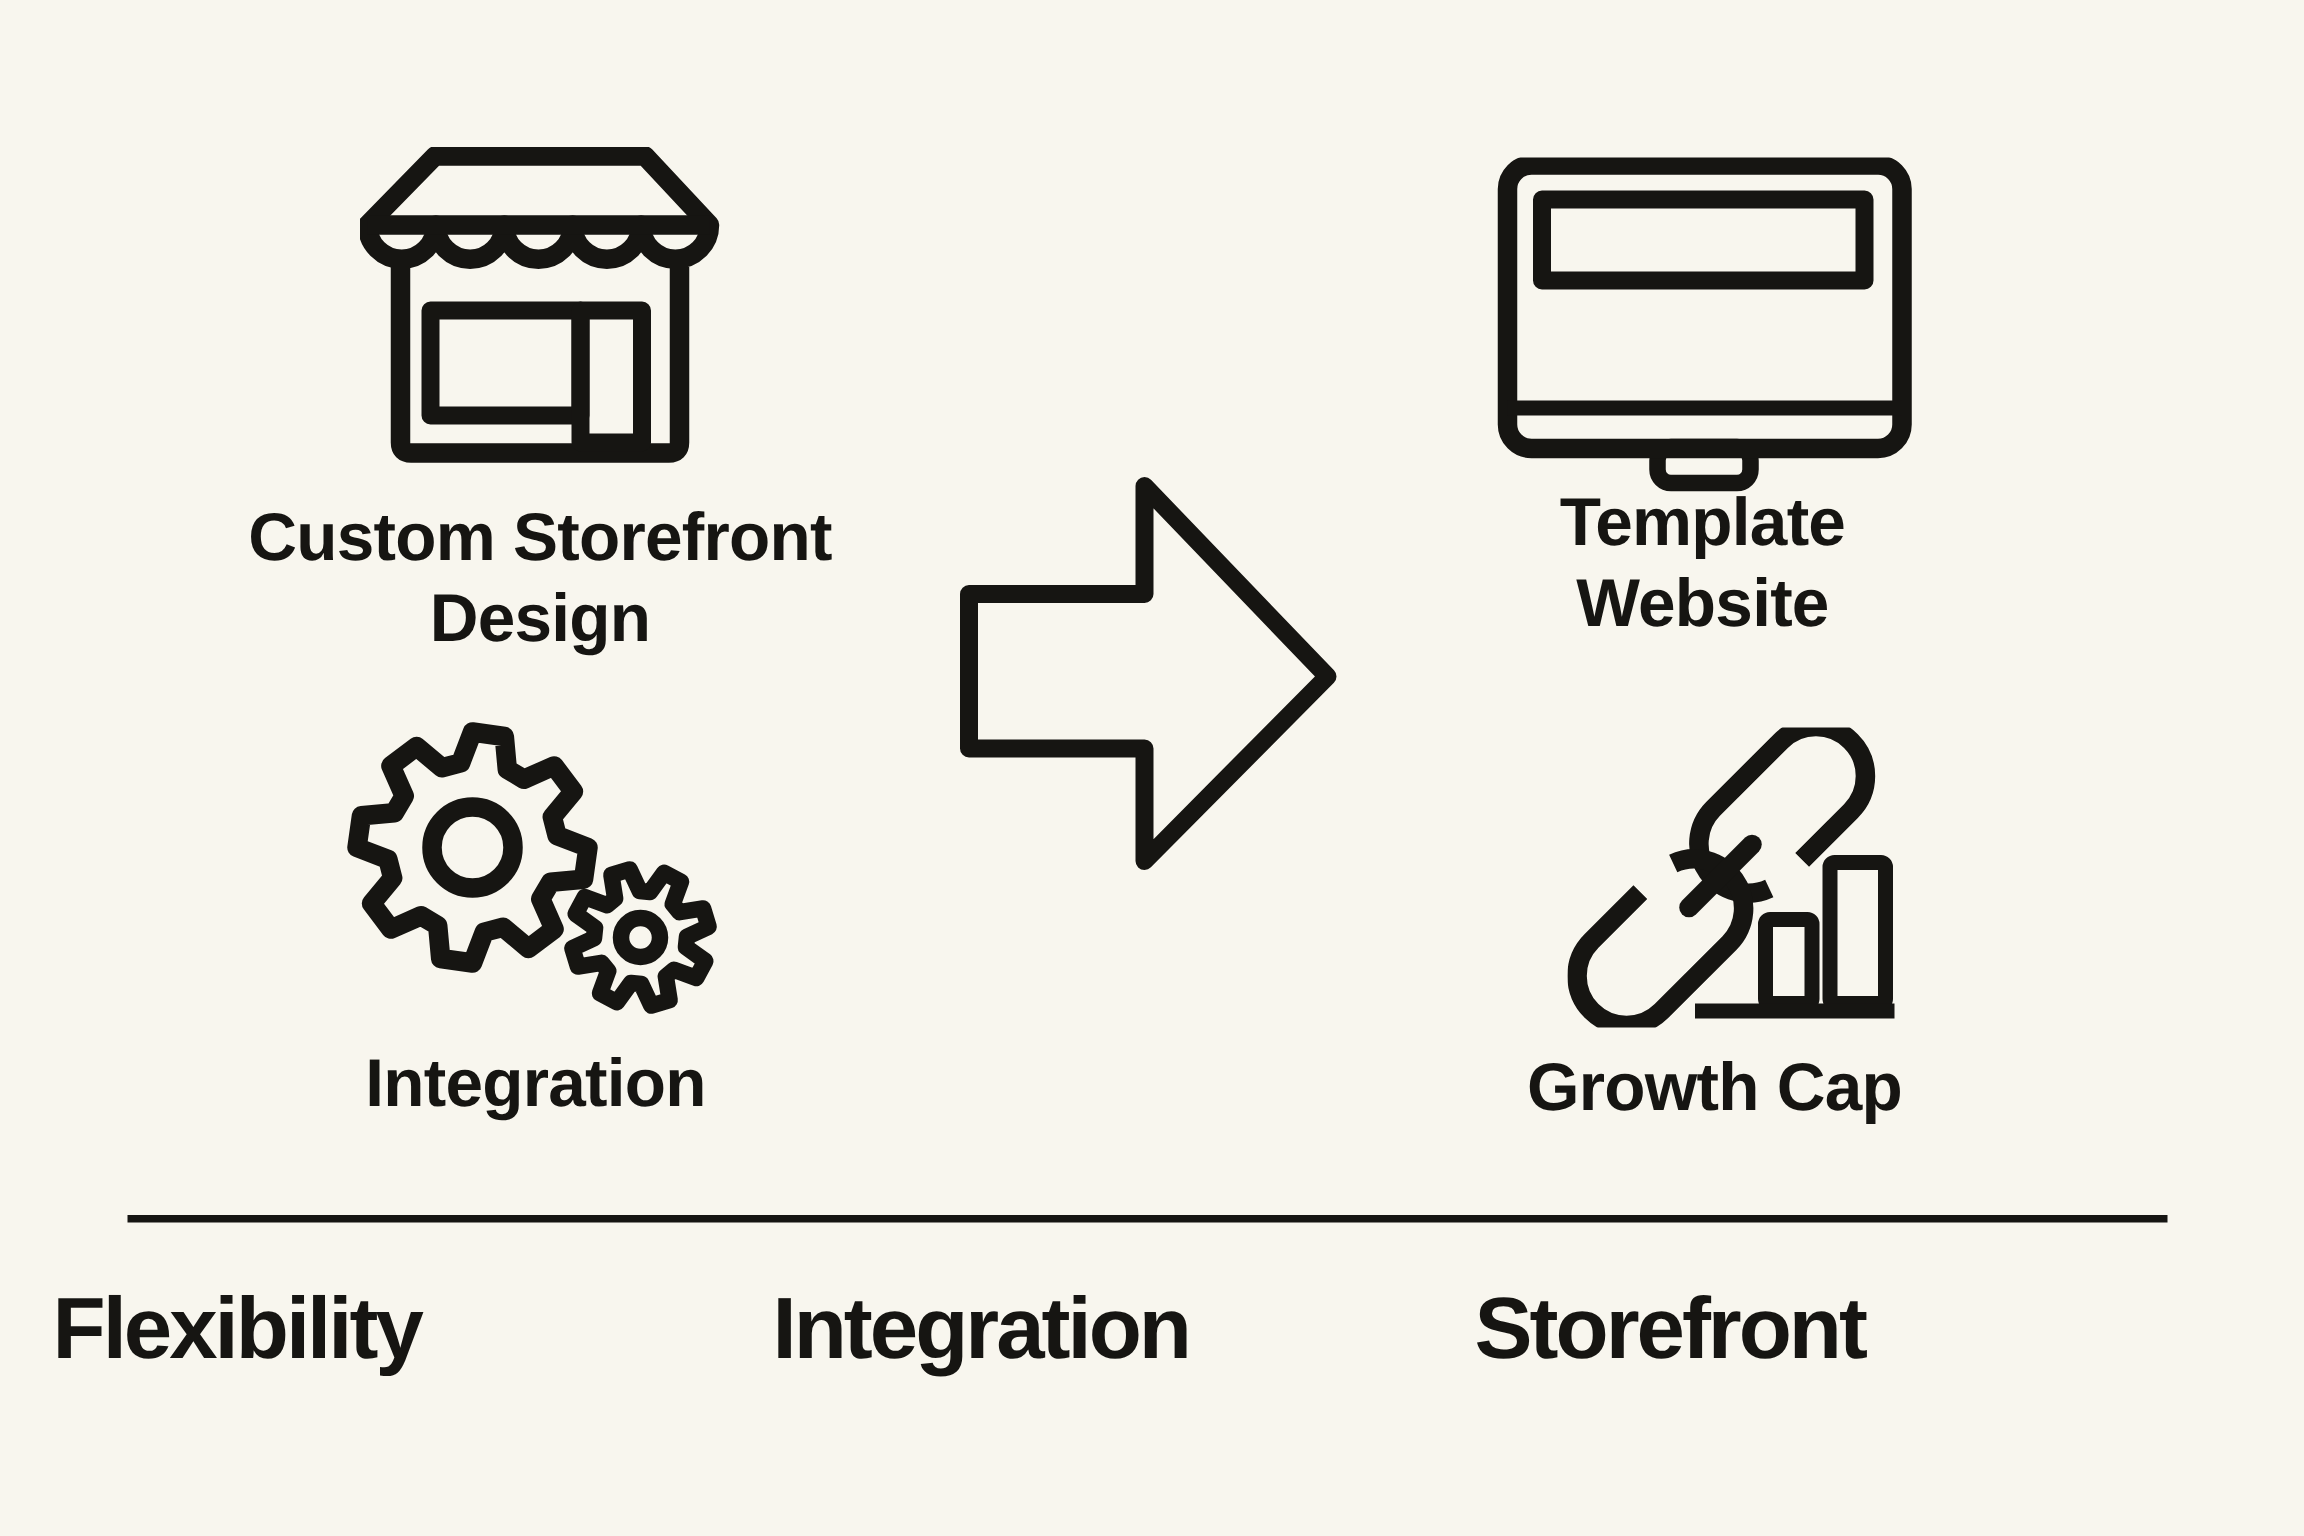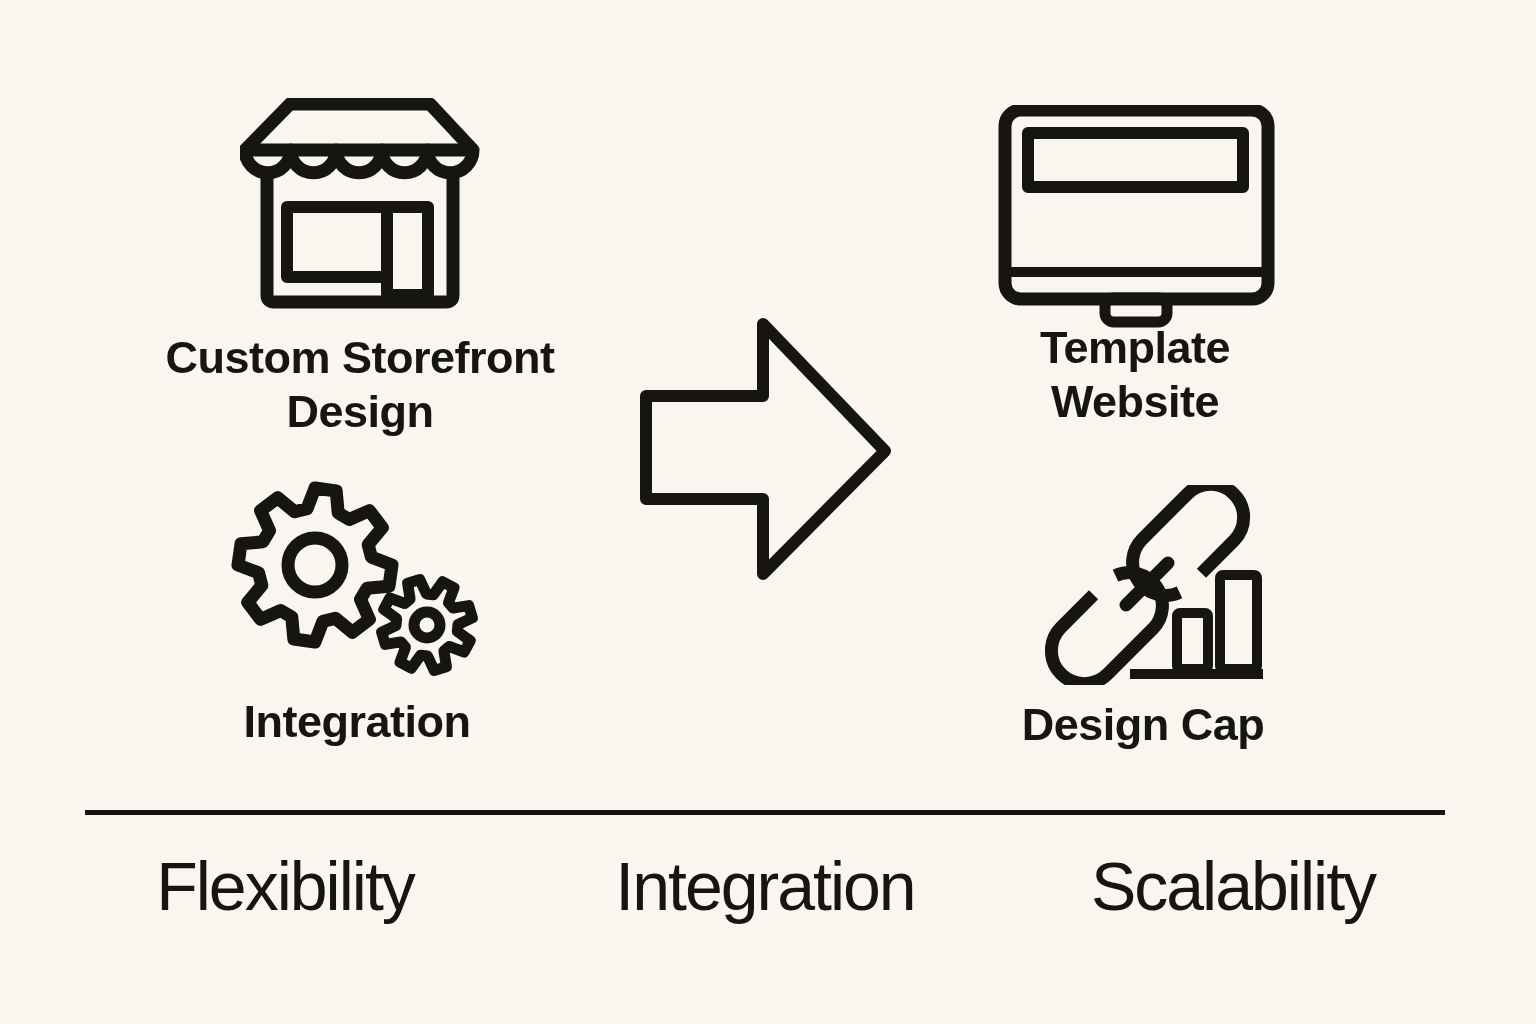--- a/index.html
+++ b/index.html
@@ -13,22 +13,22 @@
   .s11 { stroke-width:11; stroke-linejoin:round; }
   .s10 { stroke-width:10; stroke-linejoin:round; }
   .cap-round { stroke-linecap:round; }
   .arrow-fill { fill:var(--ink); stroke:var(--ink); stroke-width:12; stroke-linejoin:round; }
   .caption {
     position:absolute; width:500px; text-align:center;
     font-weight:700; font-size:45px; line-height:54px; letter-spacing:-0.5px;
     color:var(--ink); white-space:pre-line;
   }
   .footer-word {
-    position:absolute; width:500px; text-align:center;
-    font-weight:400; font-size:68px; line-height:90px; letter-spacing:-2px;
+    position:absolute; width:500px; text-align:left;
+    font-weight:700; font-size:58px; line-height:90px; letter-spacing:-2px;
     color:var(--ink); white-space:nowrap;
   }
   .divider { position:absolute; background:var(--ink); }
 </style>
 </head>
 <body>
 
 <div class="canvas">
 
   <svg class="icon" style="left:240px; top:98px;" width="240" height="215" viewBox="0 0 240 215">
@@ -72,21 +72,21 @@
 
   <svg class="icon" style="left:1045px; top:485px;" width="230" height="200" viewBox="0 0 230 200">
     <path class="s13" transform="translate(143,55) rotate(-45)" d="M-14,33 L32,33 A33,33 0 0 0 32,-33 L-32,-33 A33,33 0 0 0 -43,31"></path>
     <path class="s13" transform="translate(62,143) rotate(-45)" d="M14,-33 L-32,-33 A33,33 0 0 0 -32,33 L32,33 A33,33 0 0 0 43,-31"></path>
     <path class="s13 cap-round" d="M123,78 L81,120"></path>
     <rect class="s10" x="132" y="128" width="31" height="56" rx="3"></rect>
     <rect class="s10" x="175" y="90" width="37" height="94" rx="3"></rect>
     <path class="s10" d="M85,189 L218,189"></path>
   </svg>
 
-  <div class="caption" style="left:893px; top:698px;">Design Cap</div>
+  <div class="caption" style="left:893px; top:698px;">Growth Cap</div>
 
   <div class="divider" style="left:85px; top:810px; width:1360px; height:5px;"></div>
 
   <div class="footer-word" style="left:35px; top:841px;">Flexibility</div>
   <div class="footer-word" style="left:515px; top:841px;">Integration</div>
-  <div class="footer-word" style="left:983px; top:841px;">Scalability</div>
+  <div class="footer-word" style="left:983px; top:841px;">Storefront</div>
 
 </div>
 
 </body></html>

